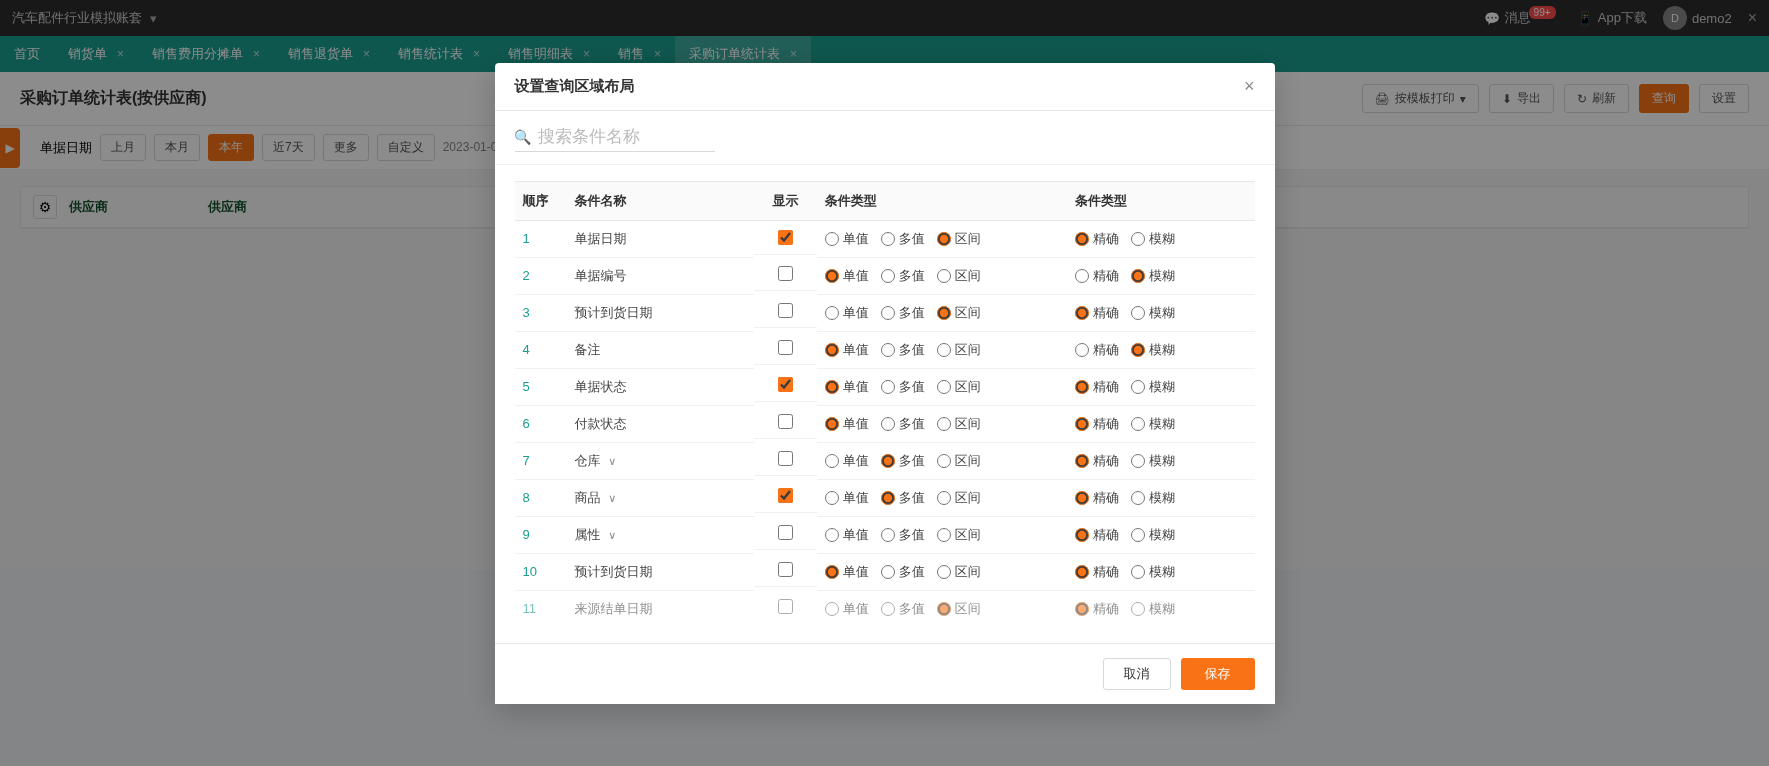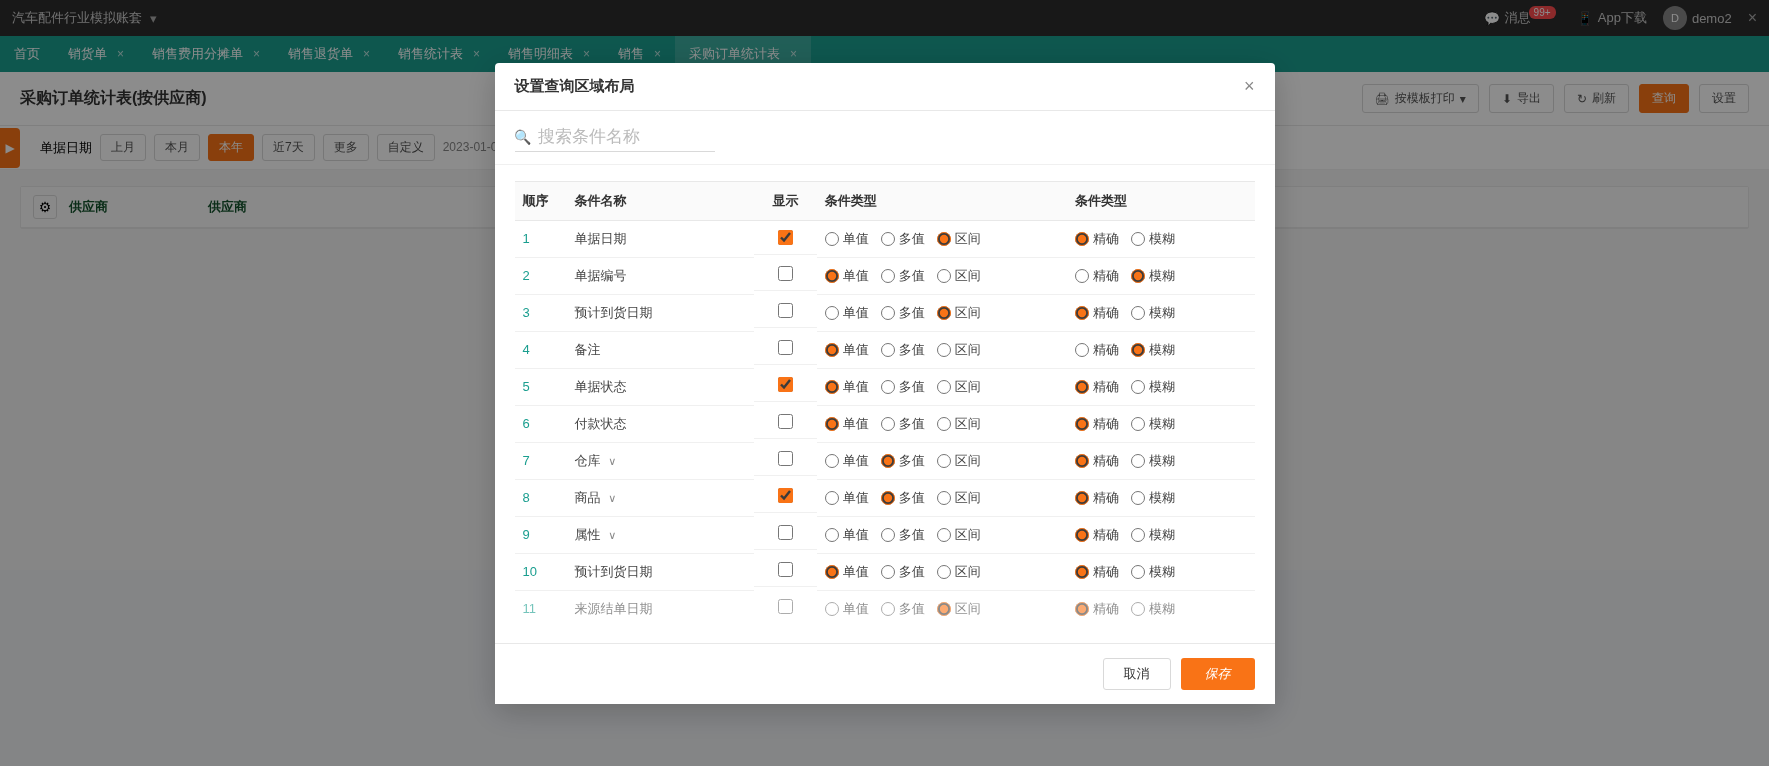--- a/index.html
+++ b/index.html
@@ -273,21 +273,20 @@
     }
     .btn-save {
       padding: 6px 24px;
       border: none;
       border-radius: 3px;
       background: #f97316;
       color: white;
       cursor: pointer;
       font-size: 13px;
       font-weight: 500;
-      font-style: italic;
     }
 
     .expand-icon { font-size: 11px; color: #888; margin-left: 4px; }
 
     
     .action-btn {
       display: flex; align-items: center; gap: 5px;
       padding: 5px 12px;
       border: 1px solid #d9d9d9;
       border-radius: 3px;

